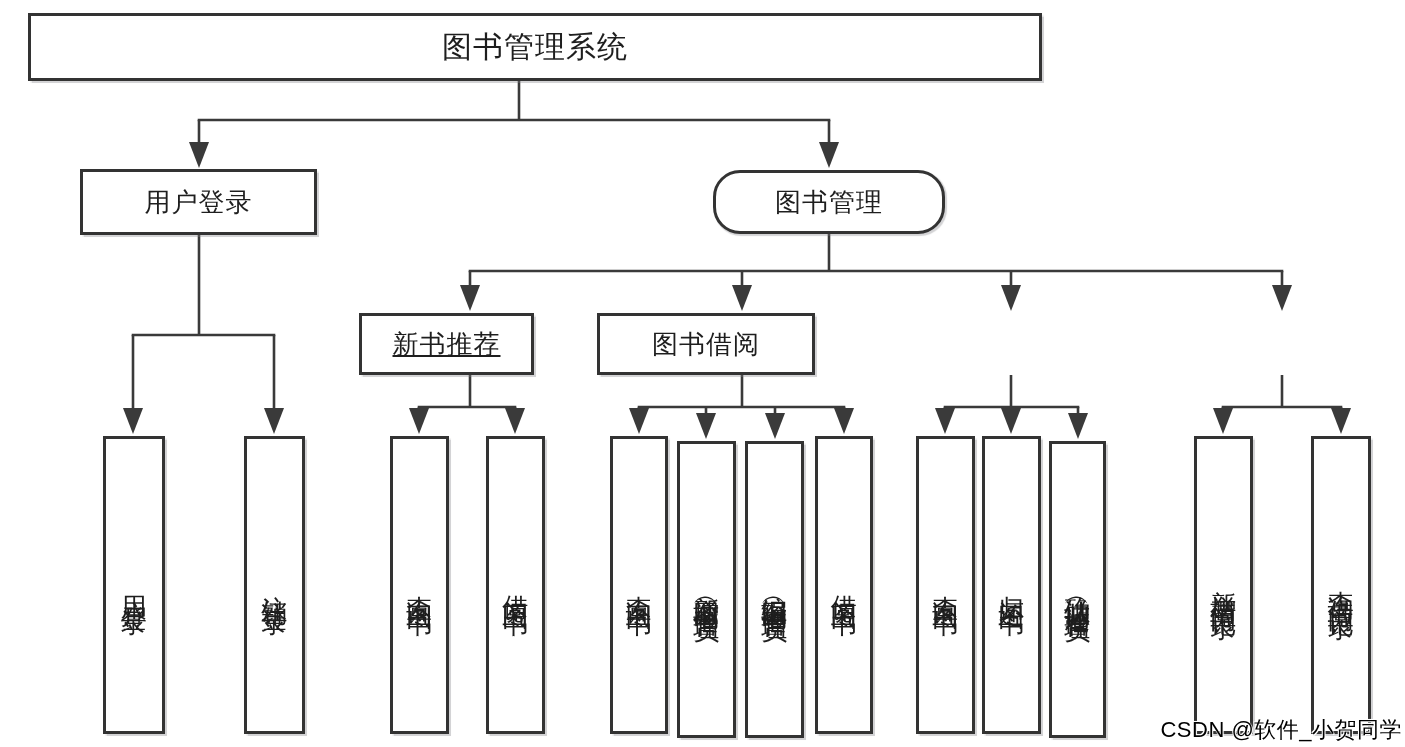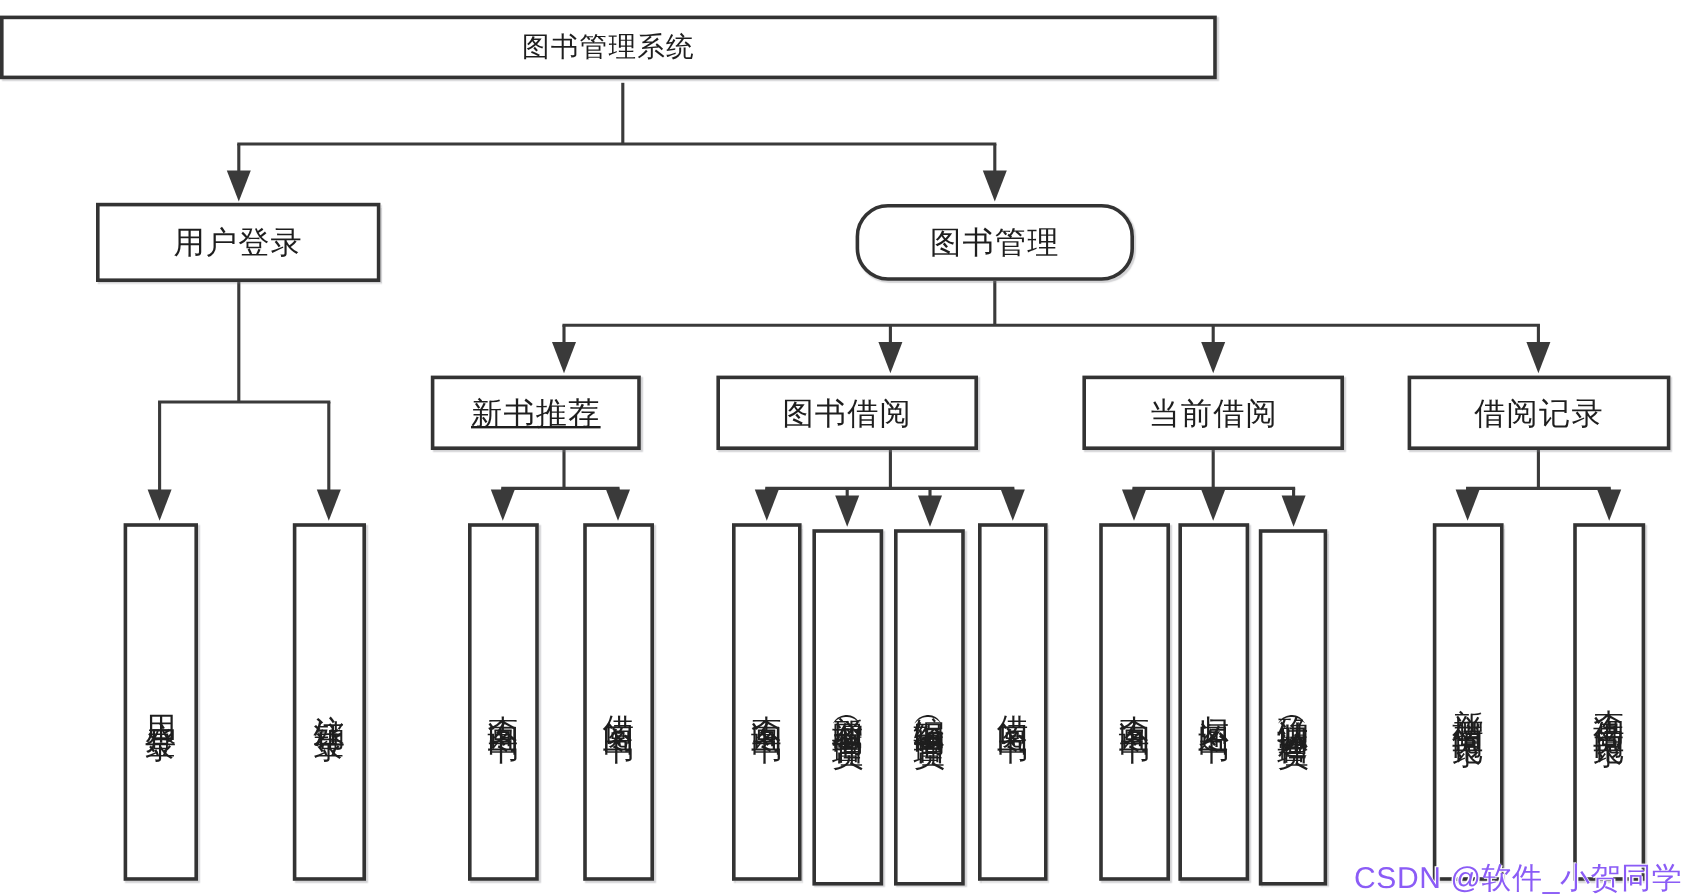--- a/index.html
+++ b/index.html
@@ -30,21 +30,21 @@
     display: flex;
     align-items: center;
     justify-content: center;
     box-shadow: 1.5px 1.5px 1px rgba(130,130,135,0.35);
   }
   .hnode {
     font-size: 26px;
     letter-spacing: 1px;
     white-space: nowrap;
   }
-  #n-root { left: 0;   top: 13px;  width: 1014px; height: 53px; font-size: 23px; }
+  #n-root { left: 28px;   top: 13px;  width: 1014px; height: 68px; font-size: 30px; }
   #n-userlogin     { left: 80px;  top: 169px; width: 237px; height: 66px; }
   #n-bookmgmt      { left: 713px; top: 170px; width: 232px; height: 64px; border-radius: 27px; }
   #n-newbook       { left: 359px; top: 313px; width: 175px; height: 62px; text-decoration: underline; }
   #n-bookborrow    { left: 597px; top: 313px; width: 218px; height: 62px; }
   #n-currentborrow { left: 902px; top: 313px; width: 218px; height: 62px; }
   #n-borrowrecord  { left: 1173px; top: 313px; width: 219px; height: 62px; }
 
   .vnode span {
     writing-mode: vertical-rl;
     text-orientation: mixed;
@@ -66,23 +66,23 @@
   #l-4a { left: 916px;  top: 436px; width: 59px; height: 298px; }
   #l-4b { left: 982px;  top: 436px; width: 59px; height: 298px; }
   #l-4c { left: 1049px; top: 441px; width: 57px; height: 297px; }
   #l-5a { left: 1194px; top: 436px; width: 59px; height: 298px; }
   #l-5b { left: 1311px; top: 436px; width: 60px; height: 298px; }
 
   .watermark {
     position: absolute;
     right: 3px;
     top: 715px;
-    font-size: 25px;
+    font-size: 22px;
     letter-spacing: 0.5px;
-    color: #8b5cf6;
+    color: #000000;
     text-shadow: 0 0 2px #ffffff, 1px 1px 0 #ffffff, -1px -1px 0 #ffffff;
     white-space: nowrap;
   }
 </style>
 </head>
 <body>
 
 <div class="canvas">
 
   <svg class="wires" width="1405" height="747" viewBox="0 0 1405 747" fill="#3a3a3a" stroke="#3a3a3a" stroke-width="2.6">
@@ -149,22 +149,20 @@
     <polygon points="1331,408 1351,408 1341,434" stroke="none"></polygon>
   </svg>
 
   <div class="node hnode" id="n-root">图书管理系统</div>
 
   <div class="node hnode" id="n-userlogin">用户登录</div>
   <div class="node hnode" id="n-bookmgmt">图书管理</div>
 
   <div class="node hnode" id="n-newbook">新书推荐</div>
   <div class="node hnode" id="n-bookborrow">图书借阅</div>
-  <div class="node hnode" id="n-currentborrow">当前借阅</div>
-  <div class="node hnode" id="n-borrowrecord">借阅记录</div>
 
   <div class="node vnode" id="l-1a">
     <span>用户登录</span>
   </div>
   <div class="node vnode" id="l-1b">
     <span>注销登录</span>
   </div>
 
   <div class="node vnode" id="l-2a">
     <span>查询图书</span>

